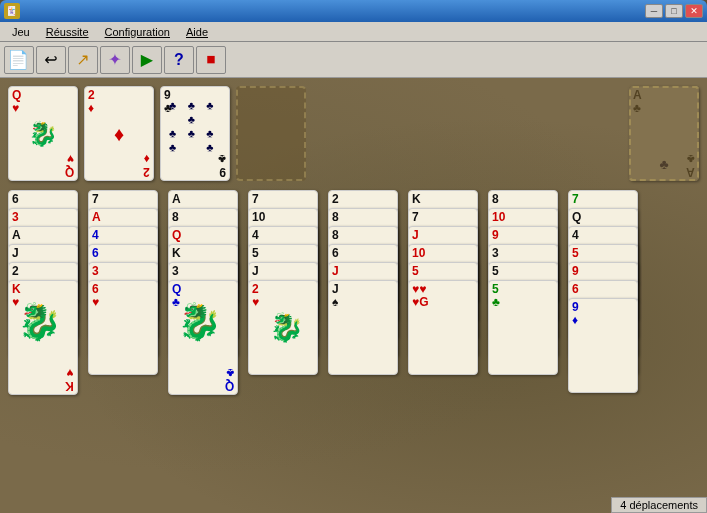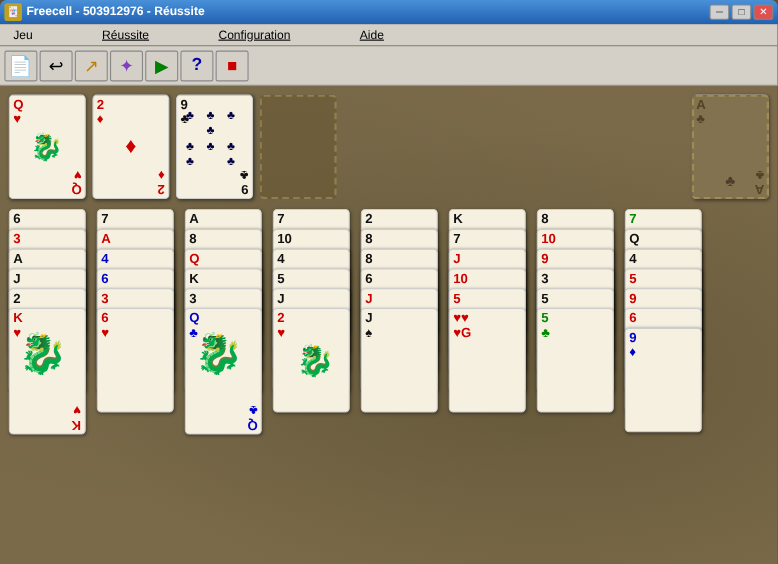--- a/index.html
+++ b/index.html
@@ -63,21 +63,20 @@
     .title-btn.close { background: #e05050; color: white; }
 
     
     .menu-bar {
       height: 20px;
       background: #d4d0c8;
       display: flex;
       align-items: center;
       padding: 0 4px;
       border-bottom: 1px solid #888;
-      gap: 47px;
     }
     .menu-item {
       padding: 2px 8px;
       font-size: 11px;
       color: #000;
       cursor: pointer;
       text-decoration: underline;
     }
     .menu-item:first-child { text-decoration: none; }
 
@@ -169,21 +168,20 @@
       font-size: 11px;
       color: #000;
     }
   </style>
 </head>
 <body>
 
 <div class="title-bar">
   <div class="title-bar-left">
     <div class="title-bar-icon">🃏</div>
-    <span class="title-bar-title">Freecell - 503912976 - Réussite</span>
   </div>
   <div class="title-bar-controls">
     <div class="title-btn">─</div>
     <div class="title-btn">□</div>
     <div class="title-btn close">✕</div>
   </div>
 </div>
 
 <div class="menu-bar">
   <span class="menu-item">Jeu</span>
@@ -424,14 +422,17 @@
       <div class="card-top-left red">9<br>♦</div>
     </div>
     <div class="card" style="top:90px; left:0; position:absolute;">
       <div class="card-top-left red">6<br>♦</div>
     </div>
     <div class="card" style="top:108px; left:0; position:absolute;">
       <div class="card-top-left blue">9<br>♦</div>
     </div>
   </div>
 
+  <div class="status-bar">
+    <span>4 déplacements</span>
+  </div>
 
 </div>
 
 </body></html>

